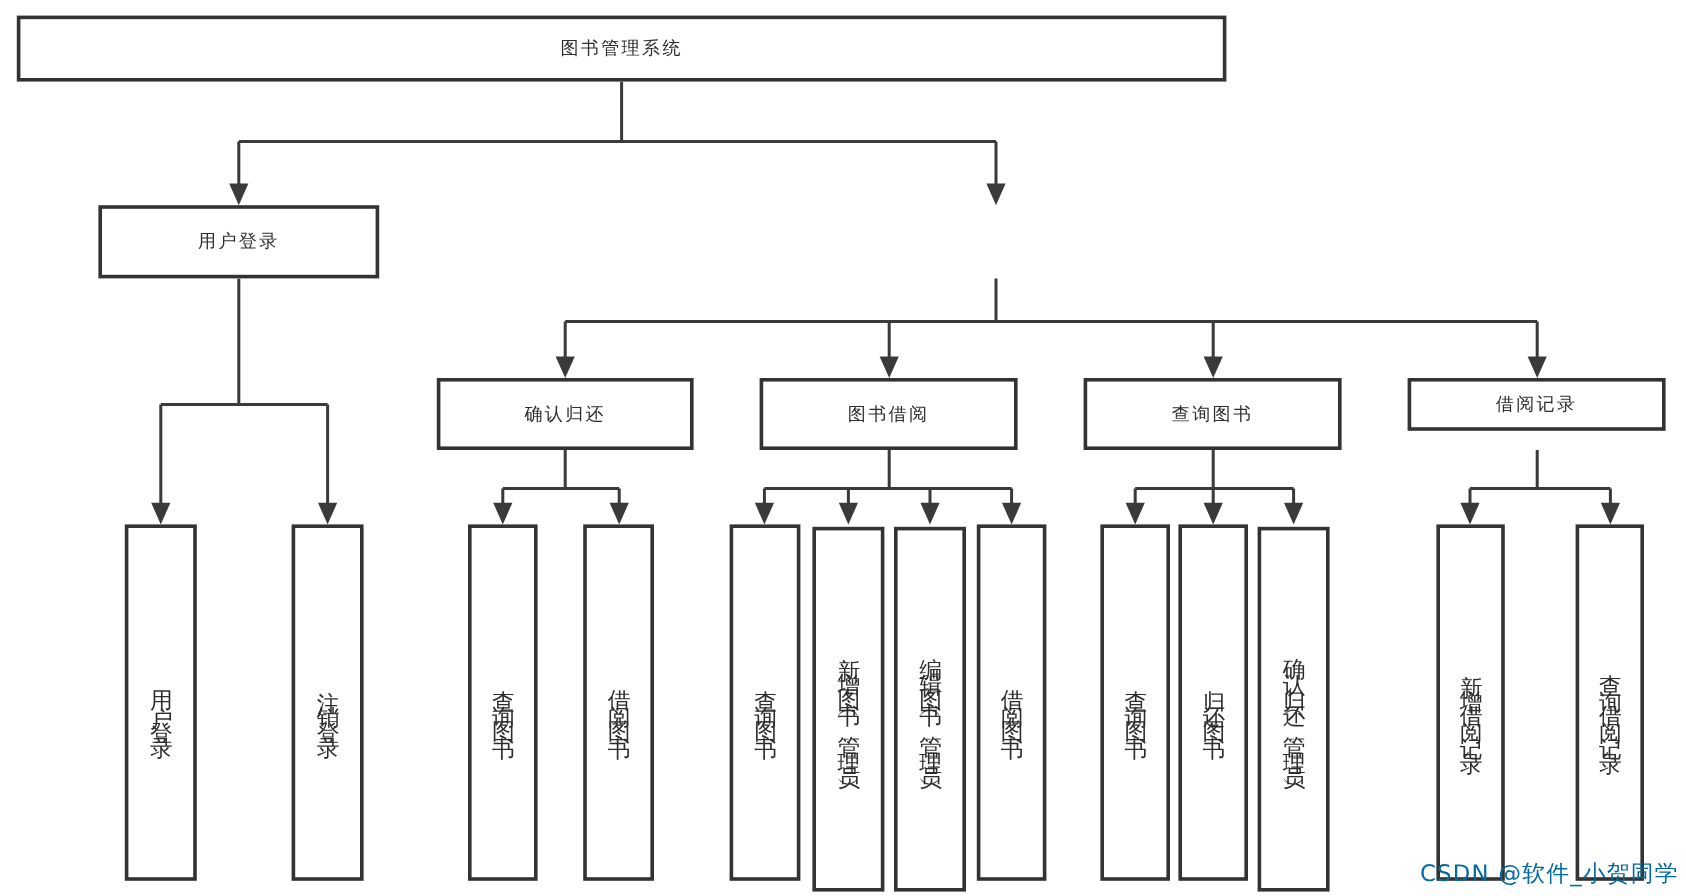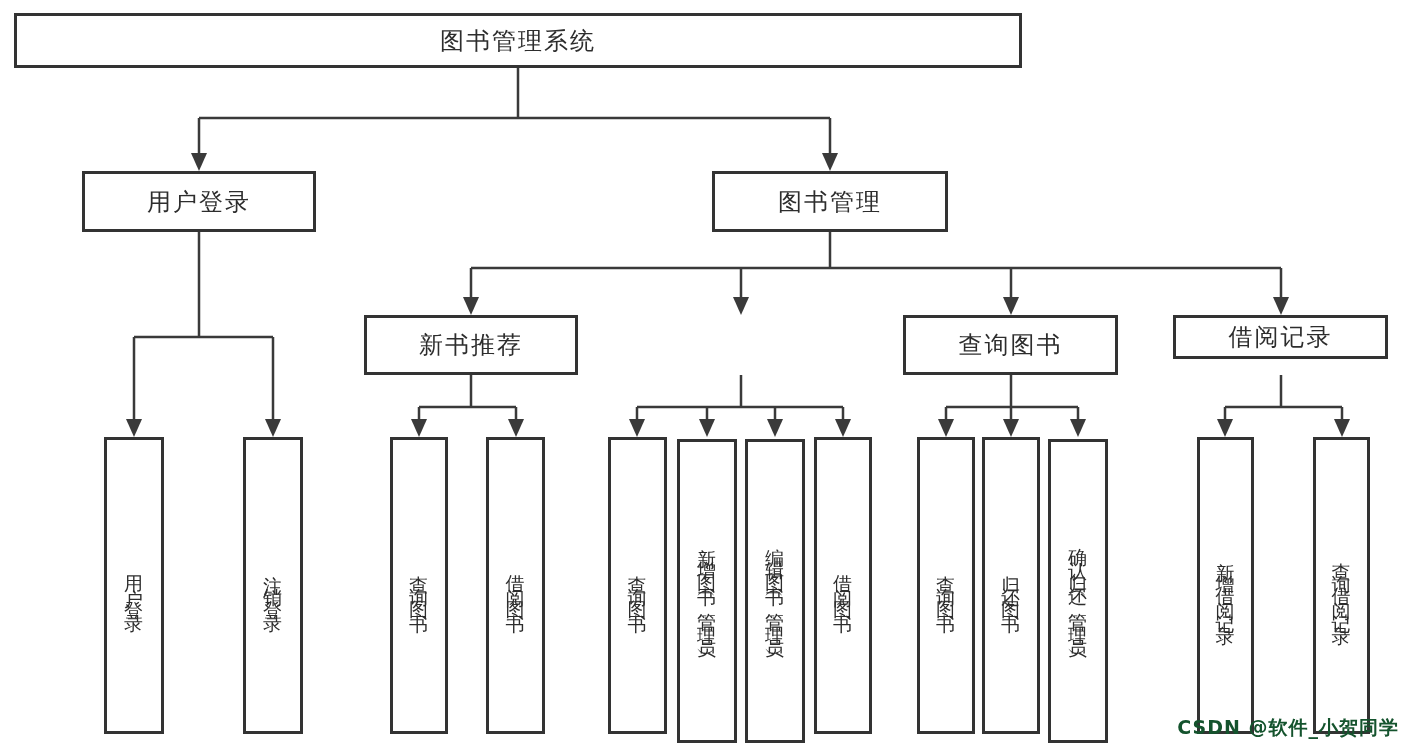--- a/index.html
+++ b/index.html
@@ -24,21 +24,21 @@
   .node {
     position: absolute;
     box-sizing: border-box;
     background: #ffffff;
     border: 3px solid #333333;
     display: flex;
     align-items: center;
     justify-content: center;
   }
   .hlbl {
-    font-size: 24px;
+    font-size: 15px;
     color: #2d2d2d;
     letter-spacing: 2px;
     white-space: nowrap;
     text-align: right;
   }
   .vbox {
     top: 437px;
     height: 297px;
   }
   .vbox.tall {
@@ -115,26 +115,26 @@
     </g>
   </svg>
 
   <div class="node" style="left:14px; top:13px; width:1008px; height:55px">
     <span class="hlbl">图书管理系统</span>
   </div>
 
   <div class="node" style="left:82px; top:171px; width:234px; height:61px">
     <span class="hlbl">用户登录</span>
   </div>
-  <div class="node" style="left:712px; top:171px; width:236px; height:61px">
-    <span class="hlbl">图书管理</span>
-  </div>
 
   <div class="node" style="left:364px; top:315px; width:214px; height:60px">
-    <span class="hlbl">新书推荐</span>
+    <span class="hlbl">确认归还</span>
+  </div>
+  <div class="node" style="left:633px; top:315px; width:215px; height:60px">
+    <span class="hlbl">图书借阅</span>
   </div>
   <div class="node" style="left:903px; top:315px; width:215px; height:60px">
     <span class="hlbl">查询图书</span>
   </div>
   <div class="node" style="left:1173px; top:315px; width:215px; height:44px">
     <span class="hlbl">借阅记录</span>
   </div>
 
   <div class="node vbox" style="left:104px; width:60px">
     <span class="vlbl">用户登录</span>
@@ -173,15 +173,15 @@
     <span class="vlbl">确认归还（管理员）</span>
   </div>
 
   <div class="node vbox" style="left:1197px; width:57px">
     <span class="vlbl">新增借阅记录</span>
   </div>
   <div class="node vbox" style="left:1313px; width:57px">
     <span class="vlbl">查询借阅记录</span>
   </div>
 
-  <div class="watermark" style="color: #14532d; font-weight: bold;">CSDN @软件_小贺同学</div>
+  <div class="watermark" style="color: #0369a1;">CSDN @软件_小贺同学</div>
 
 </div>
 
 </body></html>

